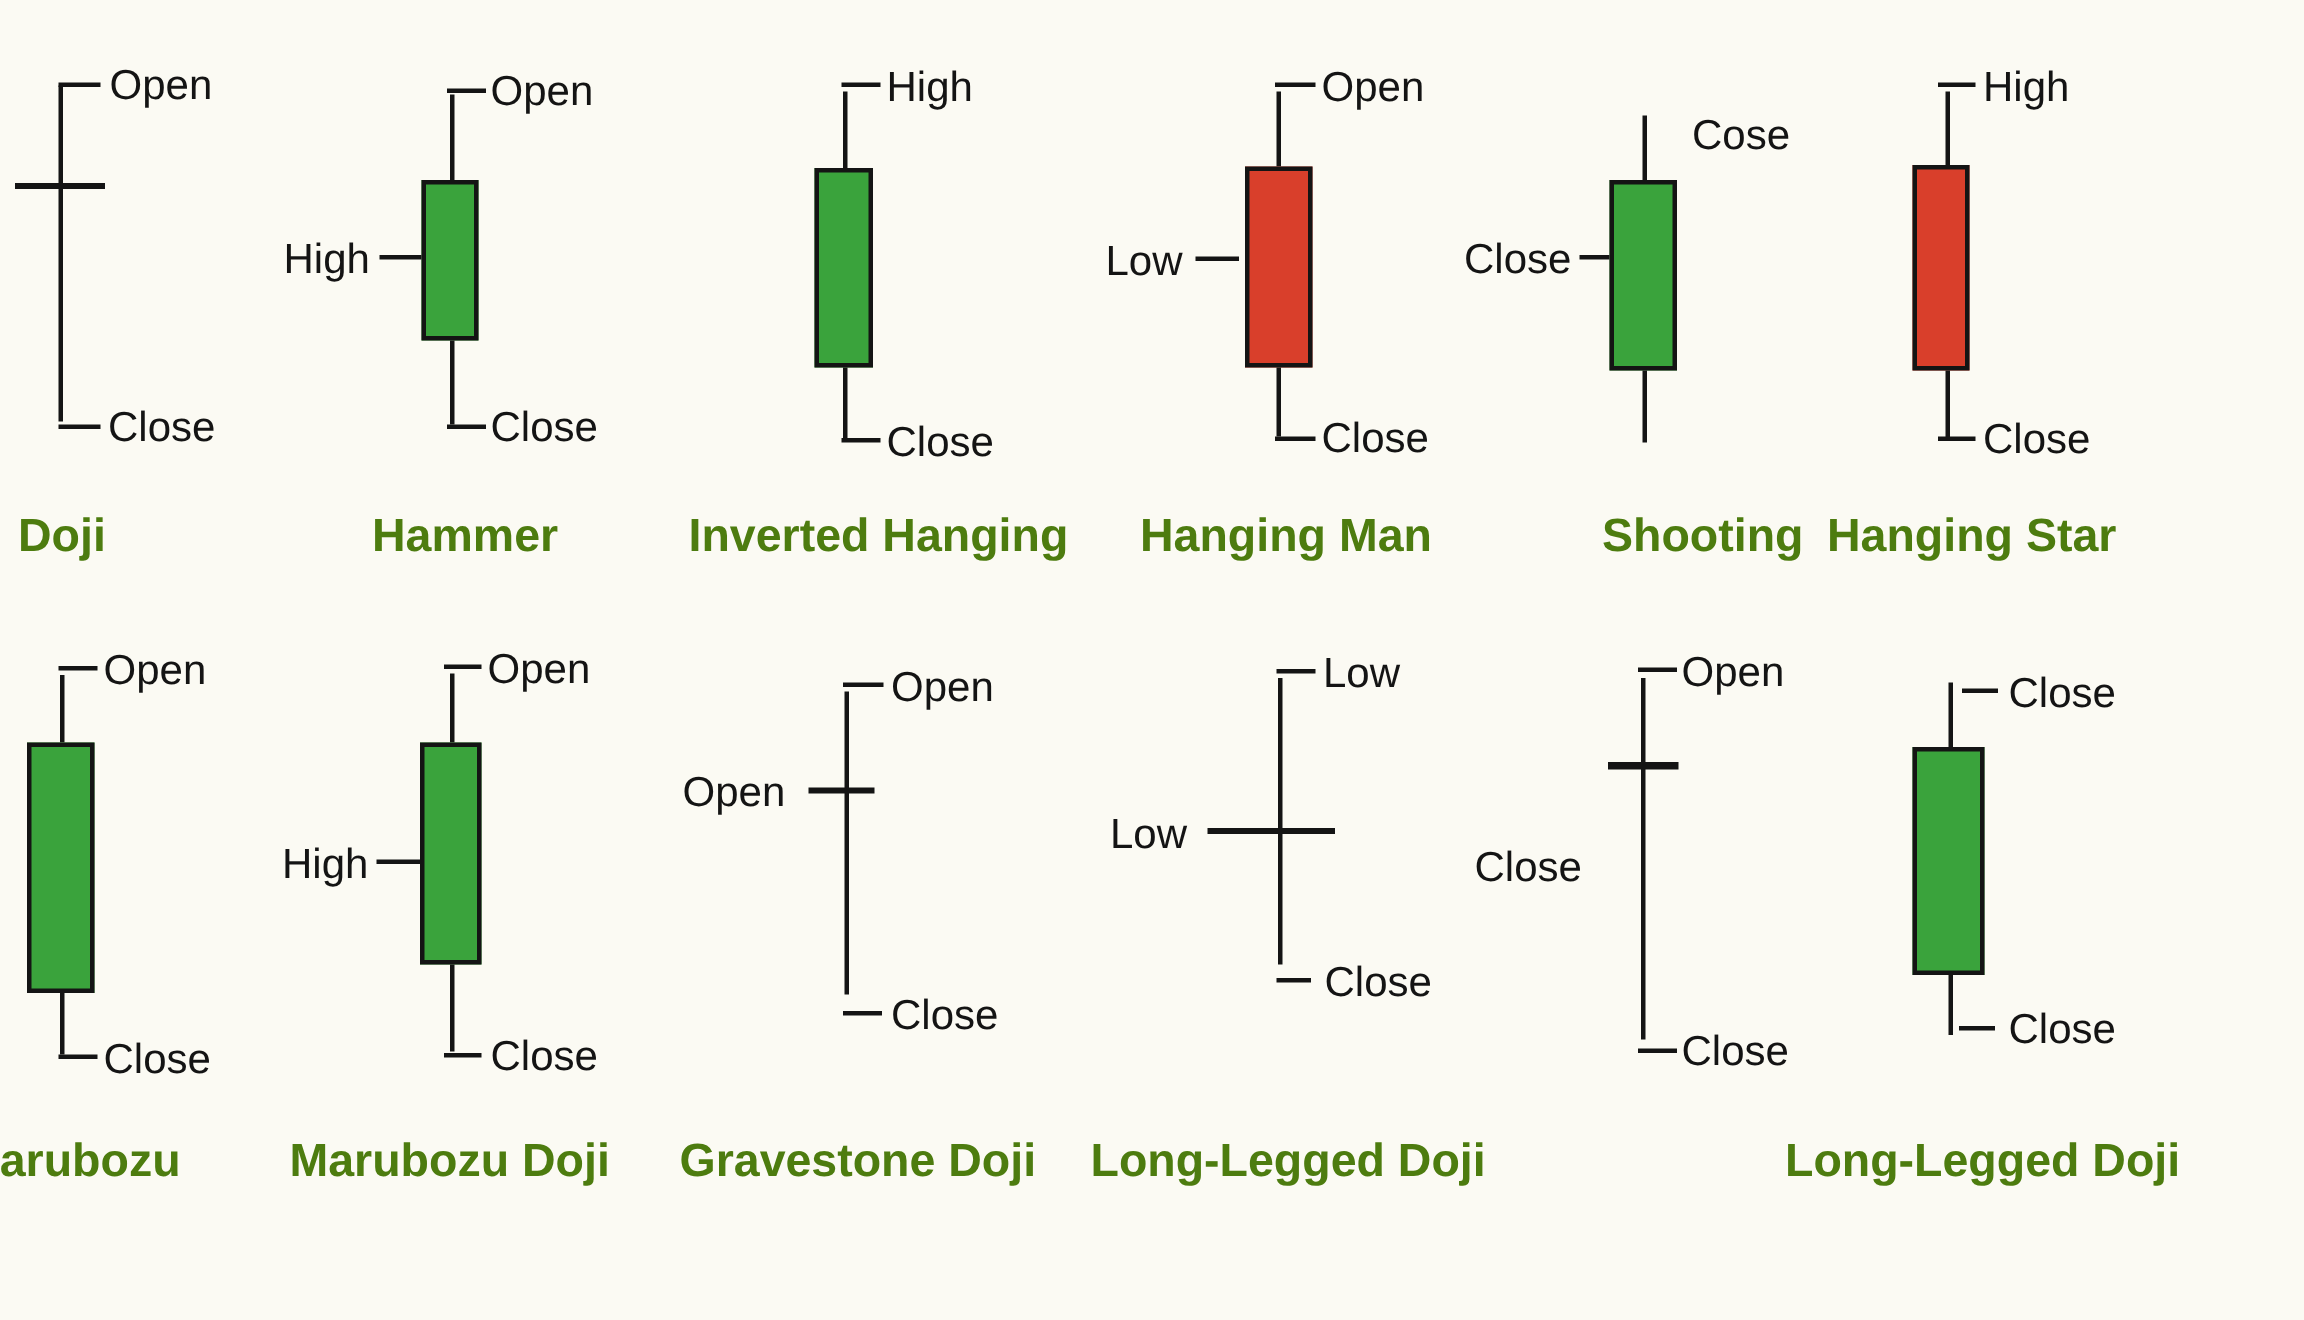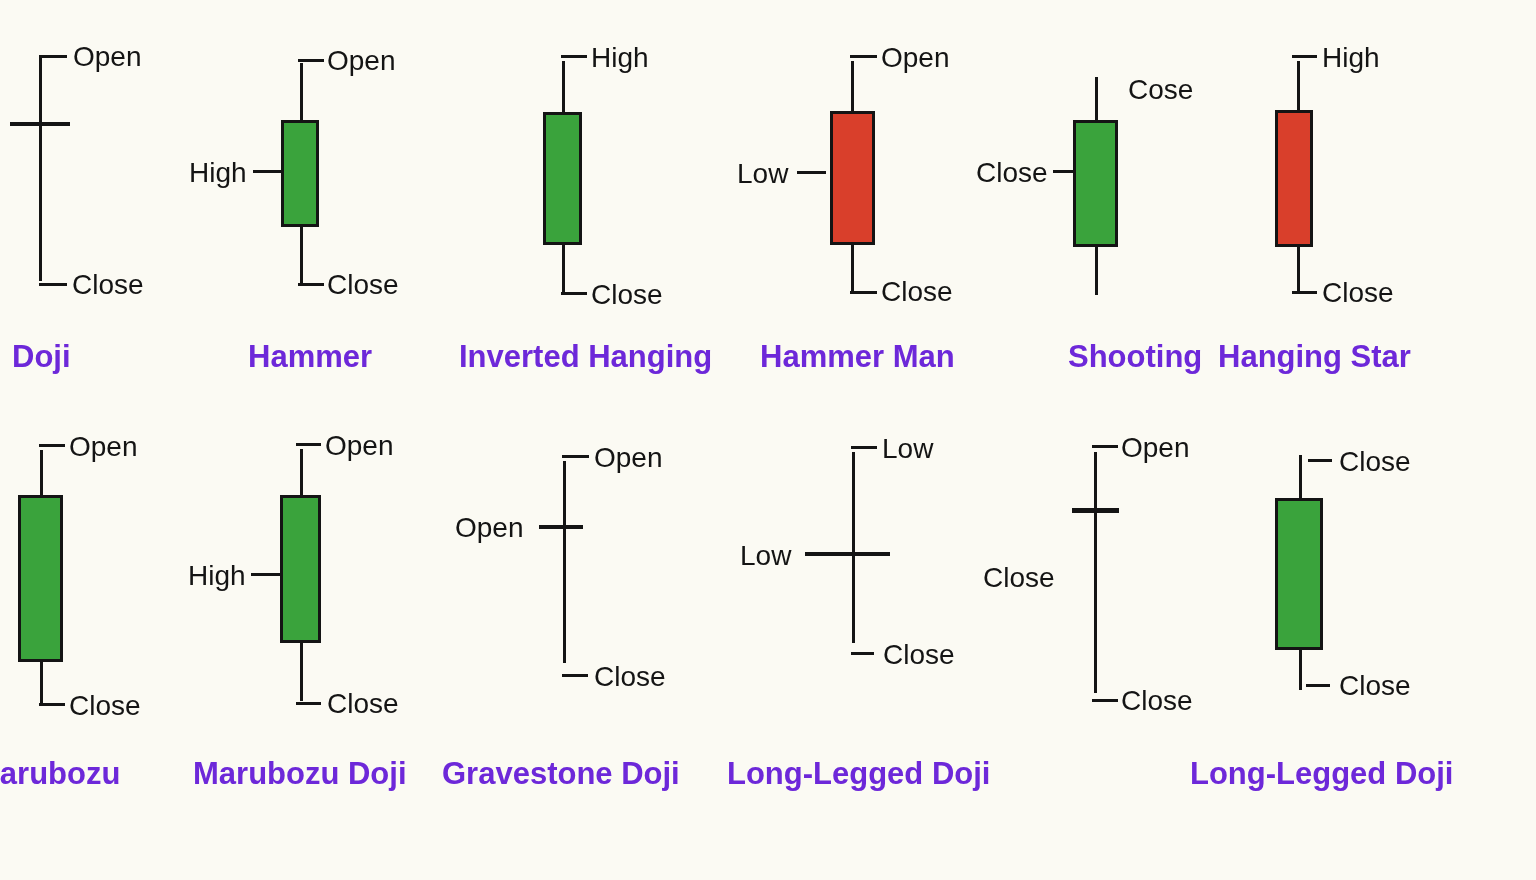--- a/index.html
+++ b/index.html
@@ -31,21 +31,21 @@
     line-height: 32px;
     font-weight: 400;
     color: var(--ink, #141414);
     white-space: nowrap;
   }
   .title {
     position: absolute;
     font-size: 31px;
     line-height: 34px;
     font-weight: 700;
-    color: #6d28d9;
+    color: #4d7c0f;
     white-space: nowrap;
   }
 </style>
 </head>
 <body style="background: rgb(251, 250, 243);">
 
 <div class="stage">
 
   <div>
     <div class="ln" style="left:39px; top:57px; width:3px; height:224px;"></div>
@@ -84,21 +84,21 @@
   <div>
     <div class="ln" style="left:850px; top:55px; width:27px; height:3px;"></div>
     <span class="lbl" style="left:881px; top:42px;">Open</span>
     <div class="ln" style="left:851px; top:61px; width:3px; height:50px;"></div>
     <div class="candle-body red" style="left:830px; top:111px; width:45px; height:134px;"></div>
     <span class="lbl" style="left:737px; top:158px;">Low</span>
     <div class="ln" style="left:797px; top:171px; width:29px; height:3px;"></div>
     <div class="ln" style="left:851px; top:245px; width:3px; height:46px;"></div>
     <div class="ln" style="left:850px; top:291px; width:27px; height:3px;"></div>
     <span class="lbl" style="left:881px; top:276px;">Close</span>
-    <span class="title" style="left:760px; top:340px;">Hammer Man</span>
+    <span class="title" style="left:760px; top:340px;">Hanging Man</span>
   </div>
 
   <div>
     <div class="ln" style="left:1095px; top:77px; width:3px; height:43px;"></div>
     <span class="lbl" style="left:1128px; top:74px;">Cose</span>
     <div class="candle-body green" style="left:1073px; top:120px; width:45px; height:127px;"></div>
     <span class="lbl" style="left:976px; top:157px;">Close</span>
     <div class="ln" style="left:1053px; top:170px; width:20px; height:3px;"></div>
     <div class="ln" style="left:1095px; top:247px; width:3px; height:48px;"></div>
     <span class="title" style="left:1068px; top:340px;">Shooting</span>
@@ -140,21 +140,21 @@
   </div>
 
   <div>
     <div class="ln" style="left:562px; top:455px; width:27px; height:3px;"></div>
     <span class="lbl" style="left:594px; top:442px;">Open</span>
     <div class="ln" style="left:563px; top:461px; width:3px; height:202px;"></div>
     <span class="lbl" style="left:455px; top:512px;">Open</span>
     <div class="ln" style="left:539px; top:525px; width:44px; height:4px;"></div>
     <div class="ln" style="left:562px; top:674px; width:26px; height:3px;"></div>
     <span class="lbl" style="left:594px; top:661px;">Close</span>
-    <span class="title" style="left:442px; top:757px;">Gravestone Doji</span>
+    <span class="title" style="left:453px; top:757px;">Gravestone Doji</span>
   </div>
 
   <div>
     <div class="ln" style="left:851px; top:446px; width:26px; height:3px;"></div>
     <span class="lbl" style="left:882px; top:433px;">Low</span>
     <div class="ln" style="left:852px; top:452px; width:3px; height:191px;"></div>
     <div class="ln" style="left:805px; top:552px; width:85px; height:4px;"></div>
     <span class="lbl" style="left:740px; top:540px;">Low</span>
     <div class="ln" style="left:851px; top:652px; width:23px; height:3px;"></div>
     <span class="lbl" style="left:883px; top:639px;">Close</span>

